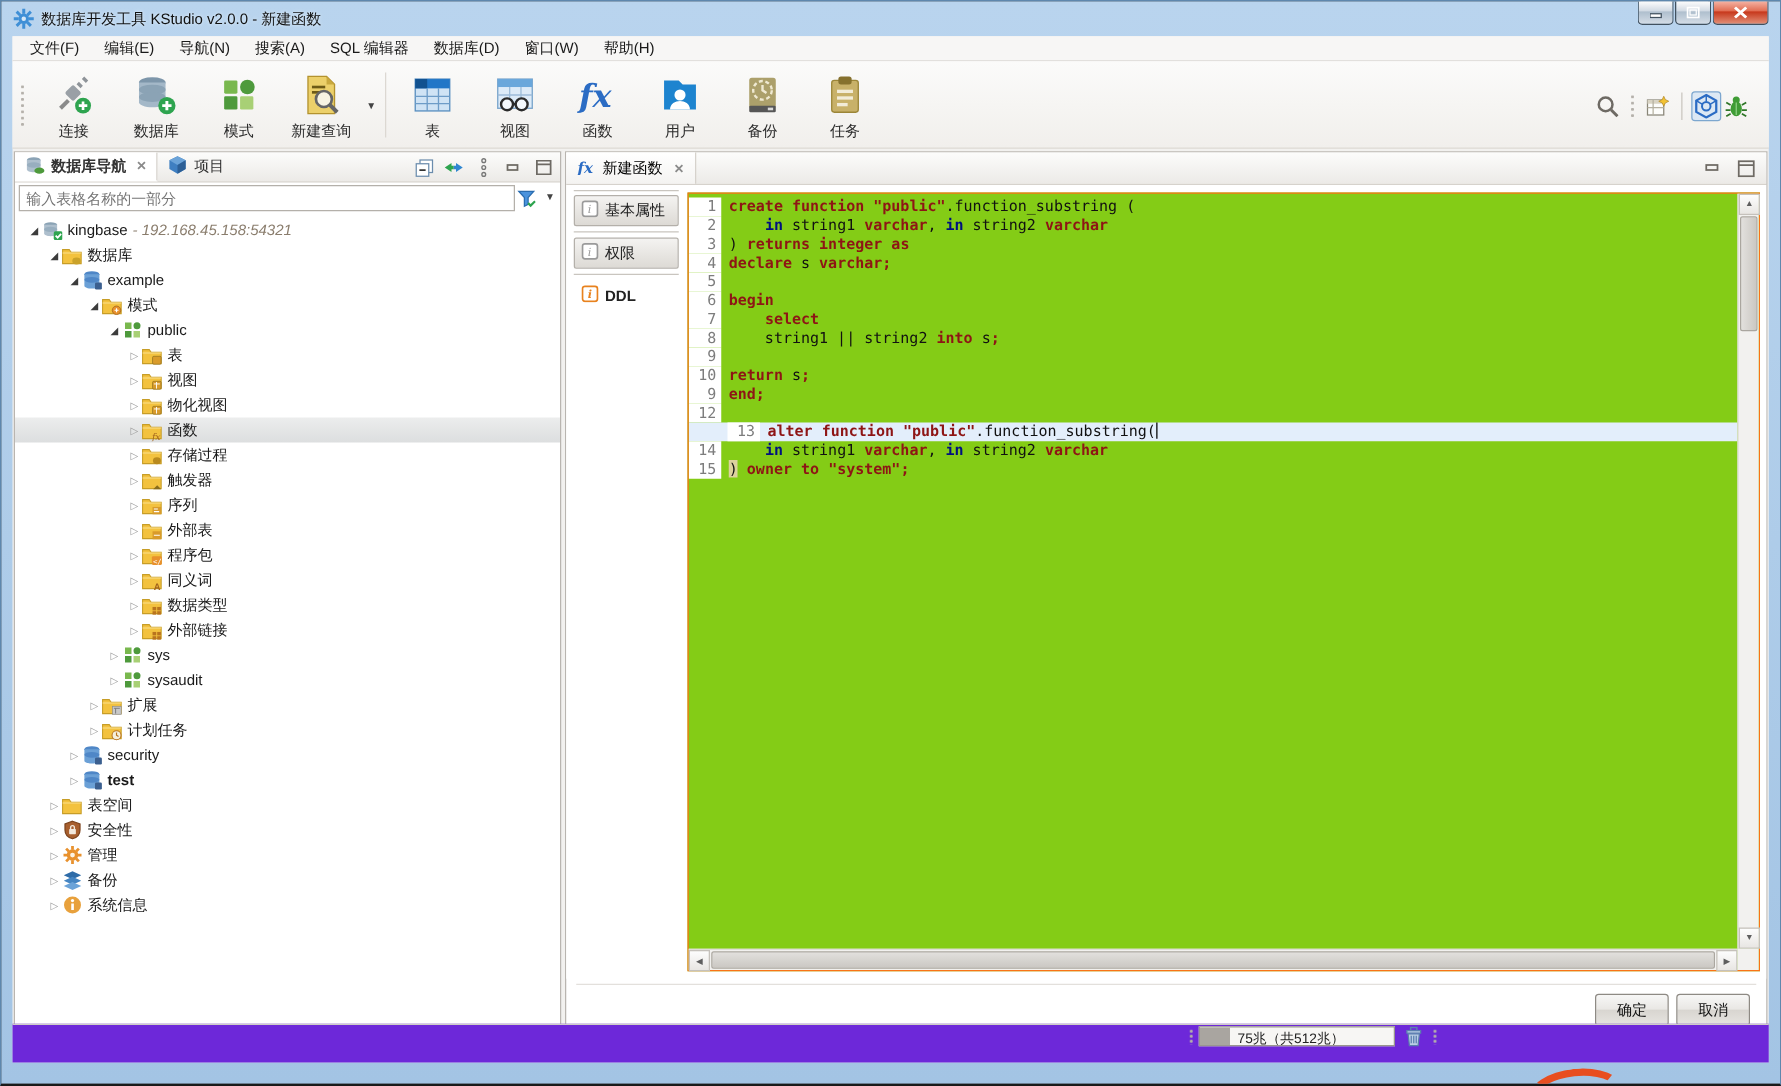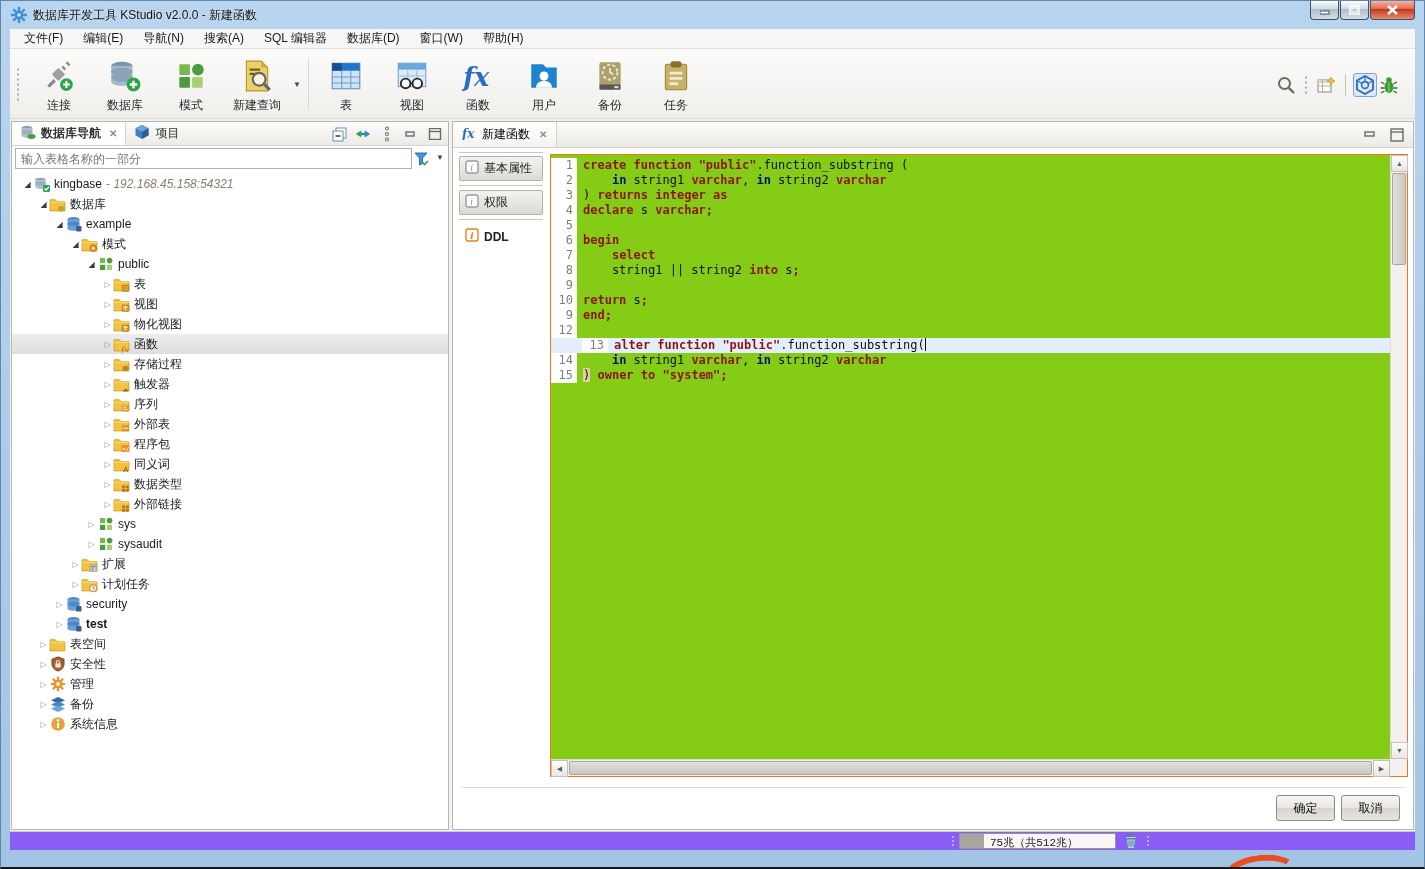--- a/index.html
+++ b/index.html
@@ -98,21 +98,21 @@
   .sthumb { position:absolute; background:linear-gradient(90deg,#e2e0dd,#cbc8c3); border:1px solid #aaa69f; border-radius:2px; cursor:grab; }
   .hscroll .sthumb { background:linear-gradient(#e2e0dd,#cbc8c3); }
   
   .efooter { position:absolute; left:0; bottom:0; right:0; height:46px; }
   .efooter::before { content:""; position:absolute; left:8px; right:8px; top:4px; border-top:1px solid #e3e0dc; }
   .dlg-btn { position:absolute; top:12px; width:59px; height:26px; font-size:12px; font-family:"Liberation Sans",sans-serif; color:#111;
     background:linear-gradient(#f7f7f6,#e9e7e4 48%,#d8d5d0 49%,#e6e4e0); border:1px solid #8e8a84; border-radius:3px; cursor:pointer; }
   .dlg-btn.ok { right:78px; }
   .dlg-btn.cancel { right:13px; }
   
-  .statusbar { position:absolute; left:0; bottom:0; right:0; height:19px; background:#8b5cf6; border-top:1px solid #cfccc7;font-family:Liberation Mono, monospace; }
+  .statusbar { position:absolute; left:0; bottom:0; right:0; height:31px; background:#6d28d9; border-top:1px solid #cfccc7; }
   .sb-handle { position:absolute; top:3px; width:4px; height:13px; background-image:radial-gradient(circle,#b5b1ab 1px,transparent 1.3px); background-size:4px 4px; }
   .mem-widget { position:absolute; left:949px; top:1px; width:157px; height:16px; border:1px solid #9a968f; background:#f7f6f4; font-size:11px; color:#222; overflow:hidden; }
   .mem-fill { position:absolute; left:0; top:0; bottom:0; width:24px; background:#a9a5a0; }
   .mem-text { position:absolute; left:30px; top:1px; white-space:nowrap; }
   .trash { position:absolute; left:1113px; top:1px; width:18px; height:17px; cursor:pointer; }
   
   .red-arc { position:absolute; left:1222px; top:854px; width:76px; height:40px; border:6px solid #e84e20; border-radius:50%; border-bottom-color:transparent; border-left-color:transparent; border-right-color:transparent; transform:rotate(-6deg); }
 </style>
 </head>
 <body>

